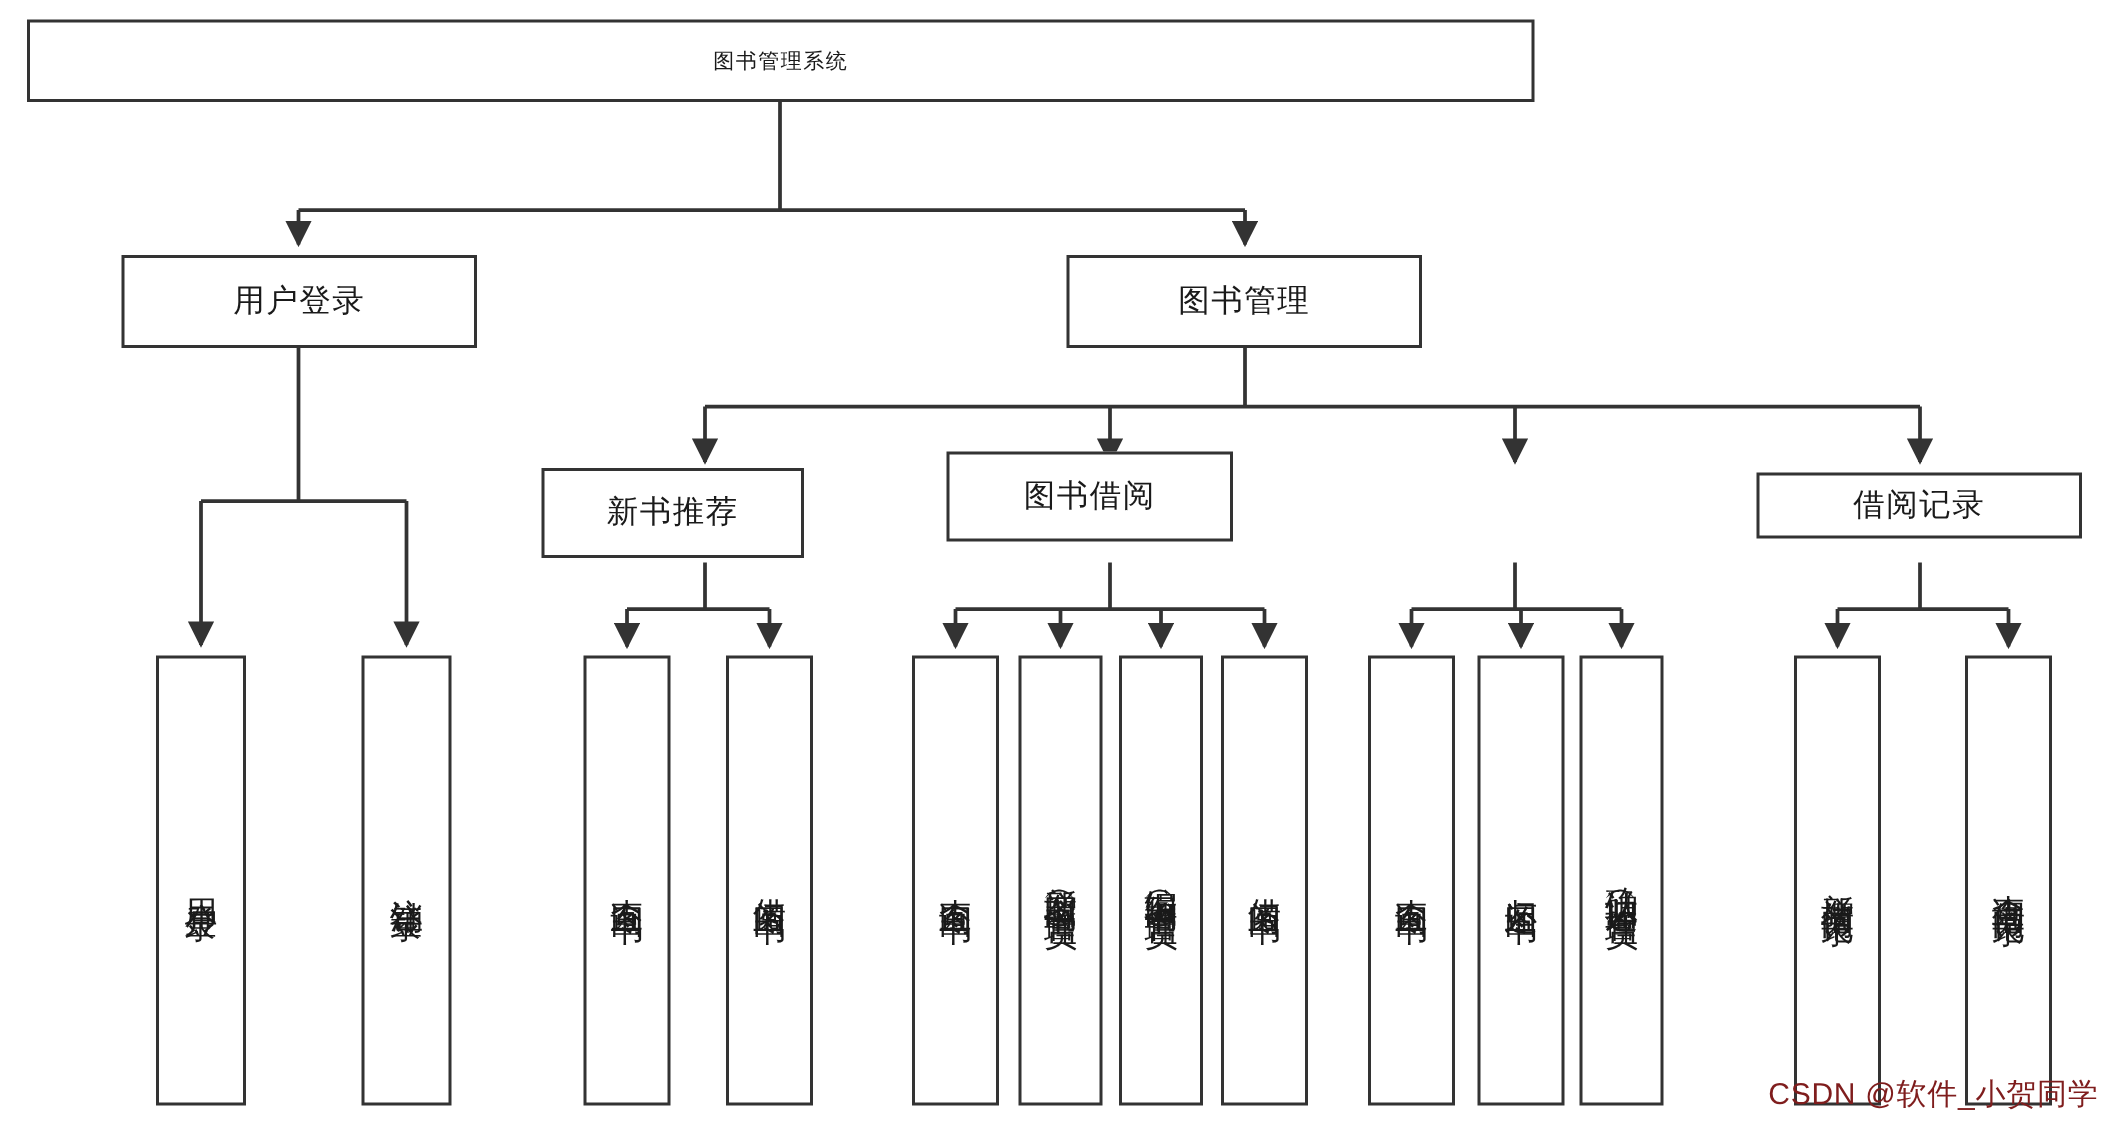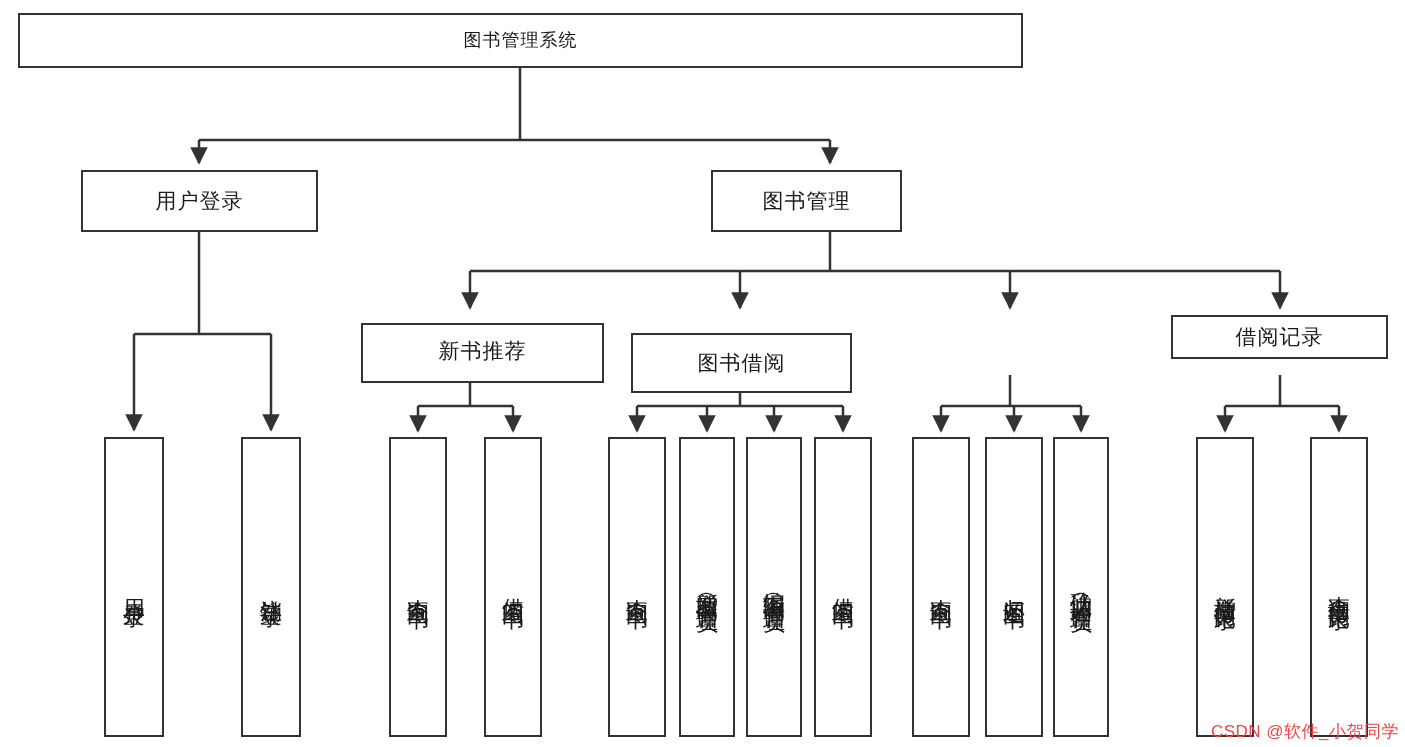--- a/index.html
+++ b/index.html
@@ -27,21 +27,21 @@
     justify-content: center;
     color: #1a1a1a;
   }
   .node-h {
     font-size: 21px;
     letter-spacing: 1px;
     line-height: 1.1;
     white-space: nowrap;
   }
   .node-root {
-    font-size: 18px;
+    font-size: 14px;
   }
   .node-v {
     writing-mode: vertical-rl;
     text-orientation: upright;
     font-size: 22px;
     letter-spacing: 3px;
     line-height: 1.0;
     text-align: center;
     padding: 4px 0;
     align-items: center;
@@ -52,22 +52,22 @@
     left: 0;
     top: 0;
     width: 1405px;
     height: 747px;
     pointer-events: none;
   }
   .watermark {
     position: absolute;
     right: 6px;
     bottom: 4px;
-    font-size: 17px;
-    color: #ef4444;
+    font-size: 20px;
+    color: #7f1d1d;
     white-space: nowrap;
     letter-spacing: 0.5px;
   }
 </style>
 </head>
 <body>
 
 <div id="canvas">
 
   <svg id="edges" viewBox="0 0 1405 747" xmlns="http://www.w3.org/2000/svg">
@@ -116,24 +116,24 @@
       <path d="M 1280 375 L 1280 406"></path>
       <path d="M 1225 406 L 1339 406"></path>
       <path d="M 1225 406 L 1225 431" marker-end="url(#arrow)"></path>
       <path d="M 1339 406 L 1339 431" marker-end="url(#arrow)"></path>
     </g>
   </svg>
 
   <div class="node node-h node-root" style="left: 18px; top: 13px; width: 1005px; height: 55px;">图书管理系统</div>
 
   <div class="node node-h" style="left: 81px; top: 170px; width: 237px; height: 62px;">用户登录</div>
-  <div class="node node-h" style="left: 711px; top: 170px; width: 191px; height: 62px;">图书管理</div>
+  <div class="node node-h" style="left: 711px; top: 170px; width: 237px; height: 62px;">图书管理</div>
 
-  <div class="node node-h" style="left: 361px; top: 323px; width: 243px; height: 60px; font-family: Liberation Mono, monospace;">新书推荐</div>
-  <div class="node node-h" style="left: 631px; top: 333px; width: 221px; height: 60px;">图书借阅</div>
+  <div class="node node-h" style="left: 361px; top: 312px; width: 175px; height: 60px;">新书推荐</div>
+  <div class="node node-h" style="left: 631px; top: 301px; width: 191px; height: 60px;">图书借阅</div>
   <div class="node node-h" style="left: 1171px; top: 315px; width: 217px; height: 44px;">借阅记录</div>
 
   <div class="node node-v" style="left: 104px; top: 437px; width: 60px; height: 300px;">用户登录</div>
   <div class="node node-v" style="left: 241px; top: 437px; width: 60px; height: 300px;">注销登录</div>
   <div class="node node-v" style="left: 389px; top: 437px; width: 58px; height: 300px;">查询图书</div>
   <div class="node node-v" style="left: 484px; top: 437px; width: 58px; height: 300px;">借阅图书</div>
   <div class="node node-v" style="left: 608px; top: 437px; width: 58px; height: 300px;">查询图书</div>
   <div class="node node-v" style="left: 679px; top: 437px; width: 56px; height: 300px;">新增图书（管理员）</div>
   <div class="node node-v" style="left: 746px; top: 437px; width: 56px; height: 300px;">编辑图书（管理员）</div>
   <div class="node node-v" style="left: 814px; top: 437px; width: 58px; height: 300px;">借阅图书</div>

